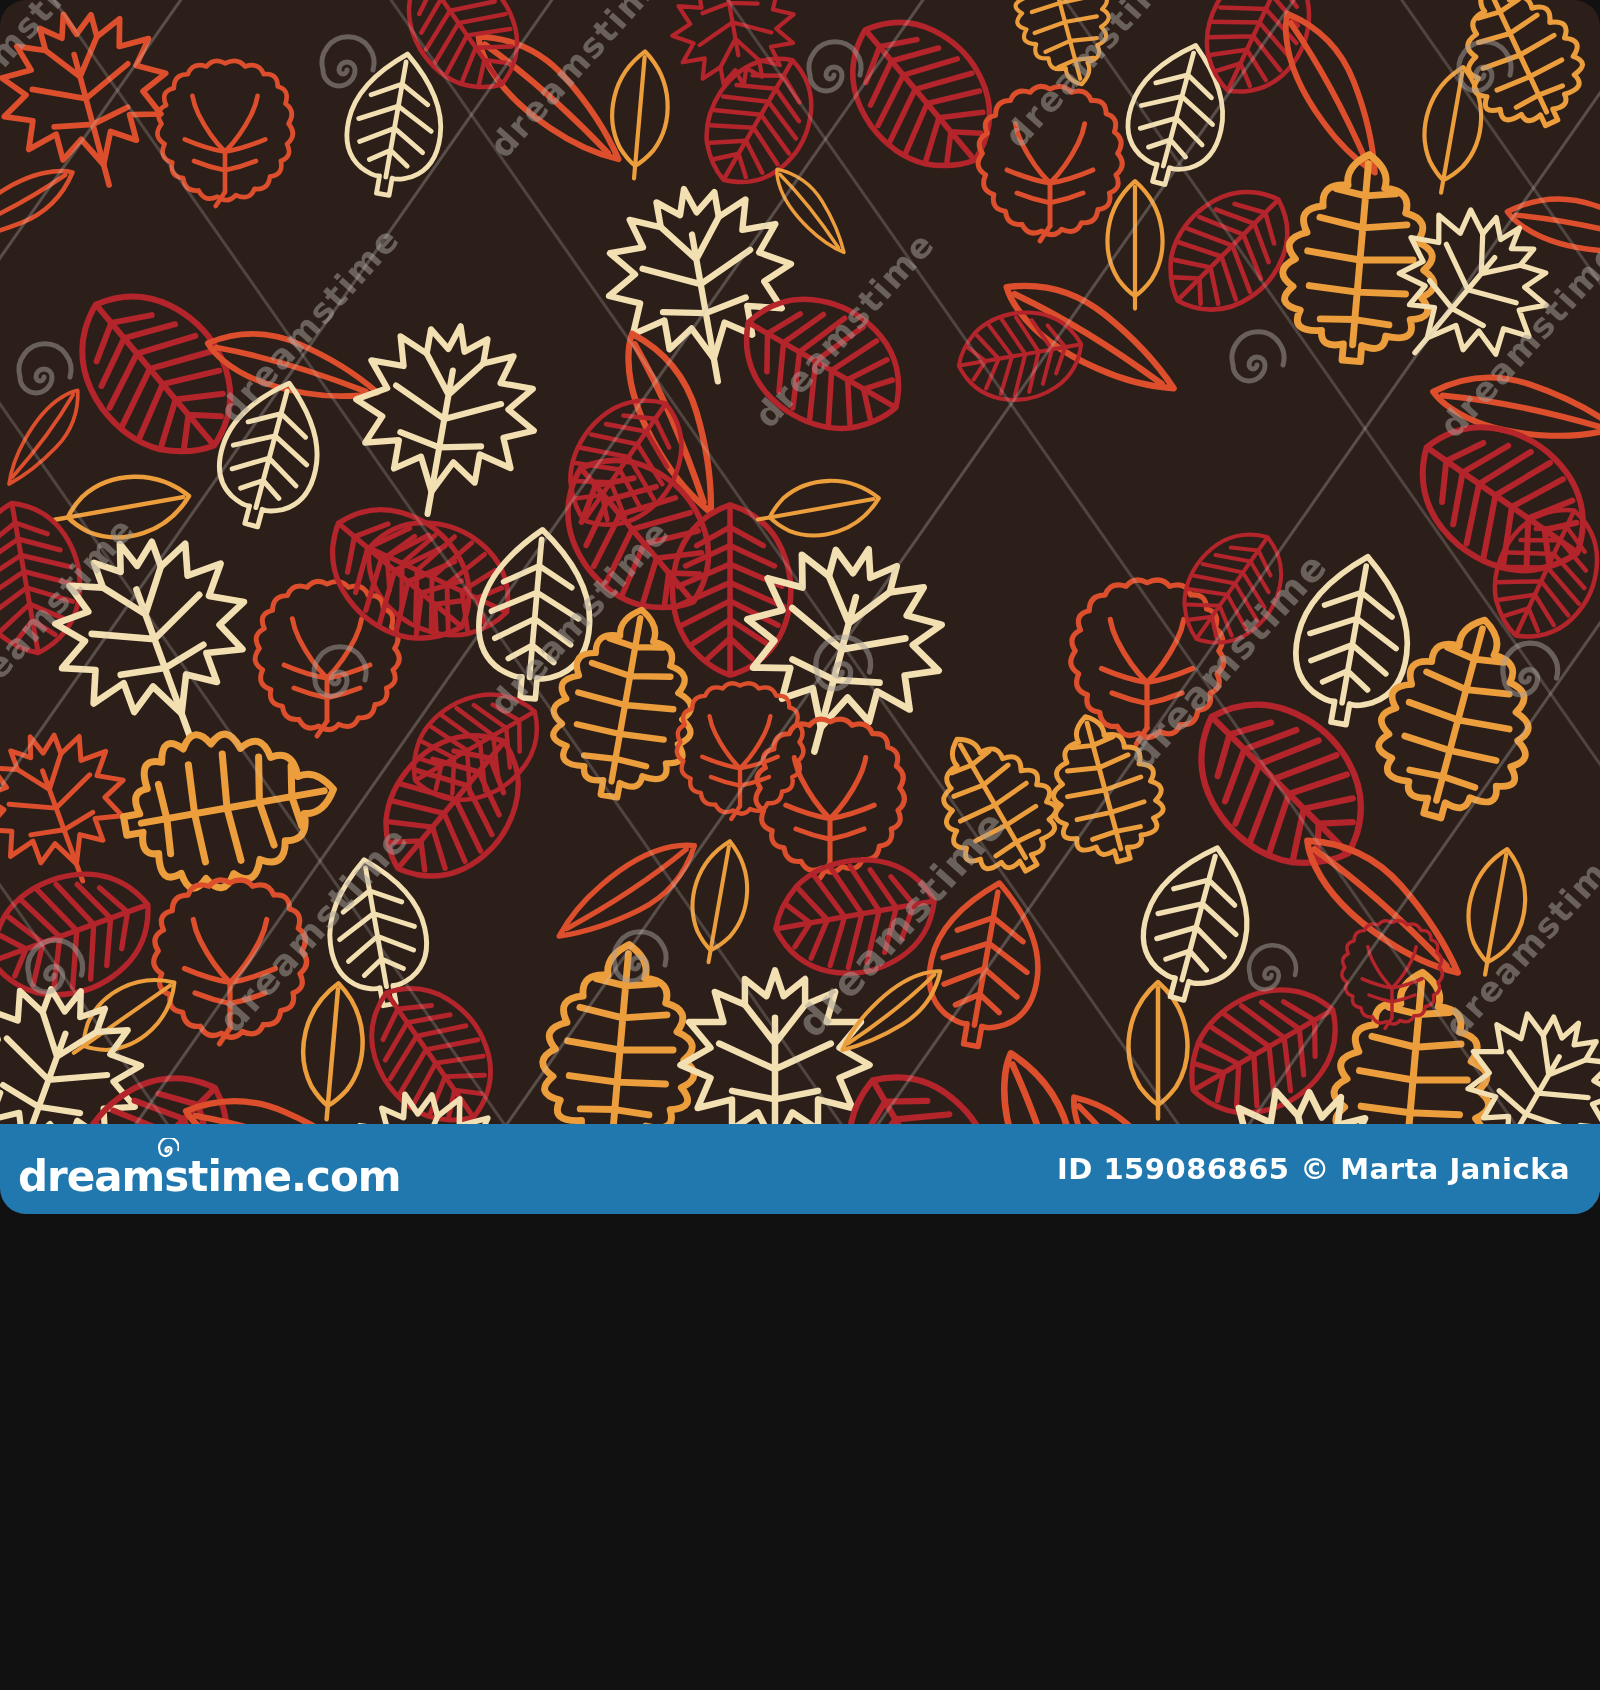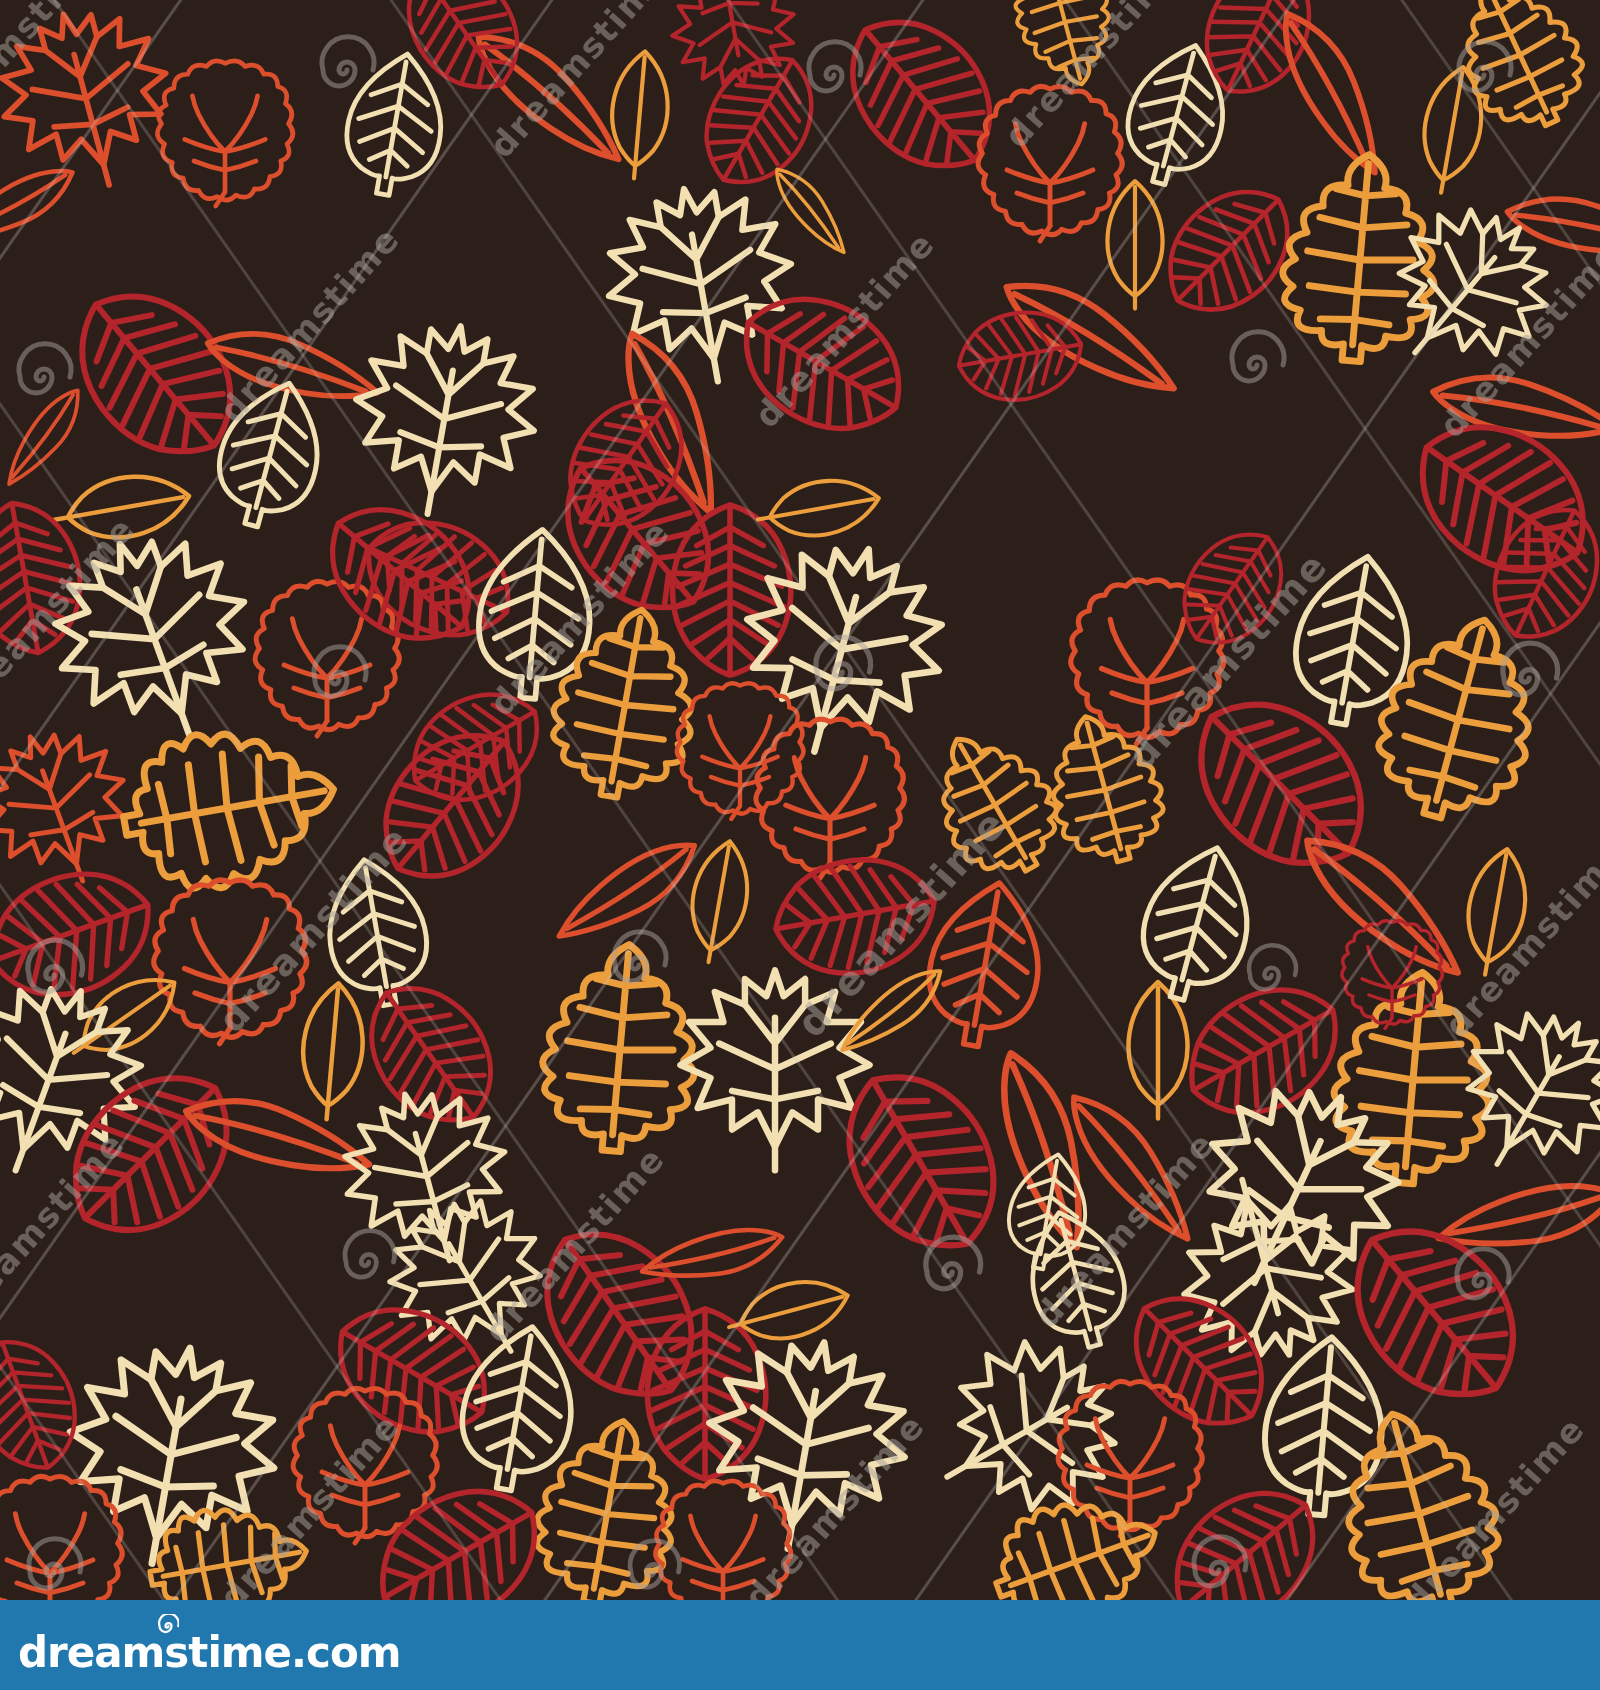--- a/index.html
+++ b/index.html
@@ -1,21 +1,22 @@
 <!DOCTYPE html>
 <html style="--bg: #2C1F1A; --bar: #2178AE;"><head>
 <meta charset="utf-8">
 <style>
   html,body{margin:0;padding:0;background:#111;}
   .stage{
     position:relative;
-    width:1600px;height:1690px;
+    width:1600px;height:1214px;
     overflow:hidden;
     background:var(--bg,#2C1F1A);
     font-family:"DejaVu Sans","Liberation Sans",sans-serif;
+    border-radius:26px;
   }
   .pattern-wrap{position:absolute;left:0;top:0;width:1600px;height:1600px;}
   svg.pattern{display:block;width:1600px;height:1600px;}
   
   .wm-lines{
     position:absolute;left:0;top:0;width:1600px;height:1600px;
     pointer-events:none;
     background-image:
       repeating-linear-gradient(125deg,
         rgba(205,200,195,0) 0px, rgba(205,200,195,0) 146px,
@@ -242,15 +243,16 @@
         </g>
     </svg>
     <div class="wm-lines"></div>
   </div>
 
   <div class="footer-bar">
     <div class="logo">dreamstime.com</div>
     <svg class="logo-spiral" width="24" height="24" viewBox="-32 -32 64 64">
       <path d="M4 0 A4 4 0 1 1 -4 0 A8 8 0 1 1 12 0 A16 16 0 1 1 -20 0 A26 26 0 1 1 30 0" fill="none" stroke="#fff" stroke-width="6" stroke-linecap="round"></path>
     </svg>
+    <div class="credit">ID 159086865 © Marta Janicka</div>
   </div>
 
 </div>
 
 </body></html>

